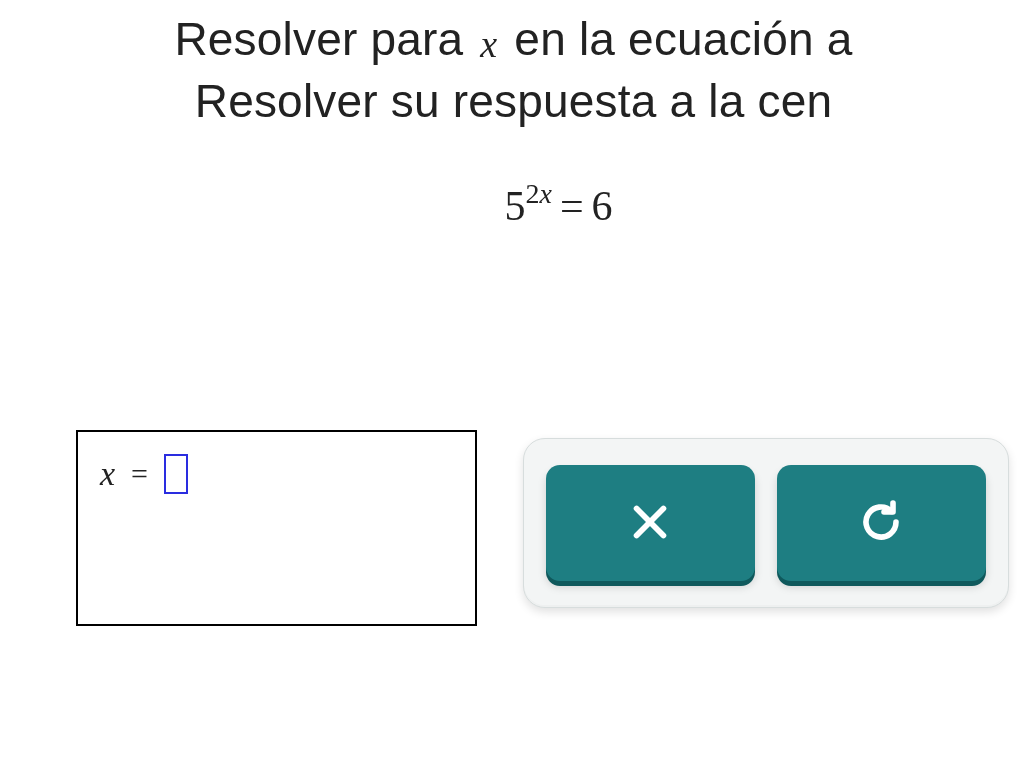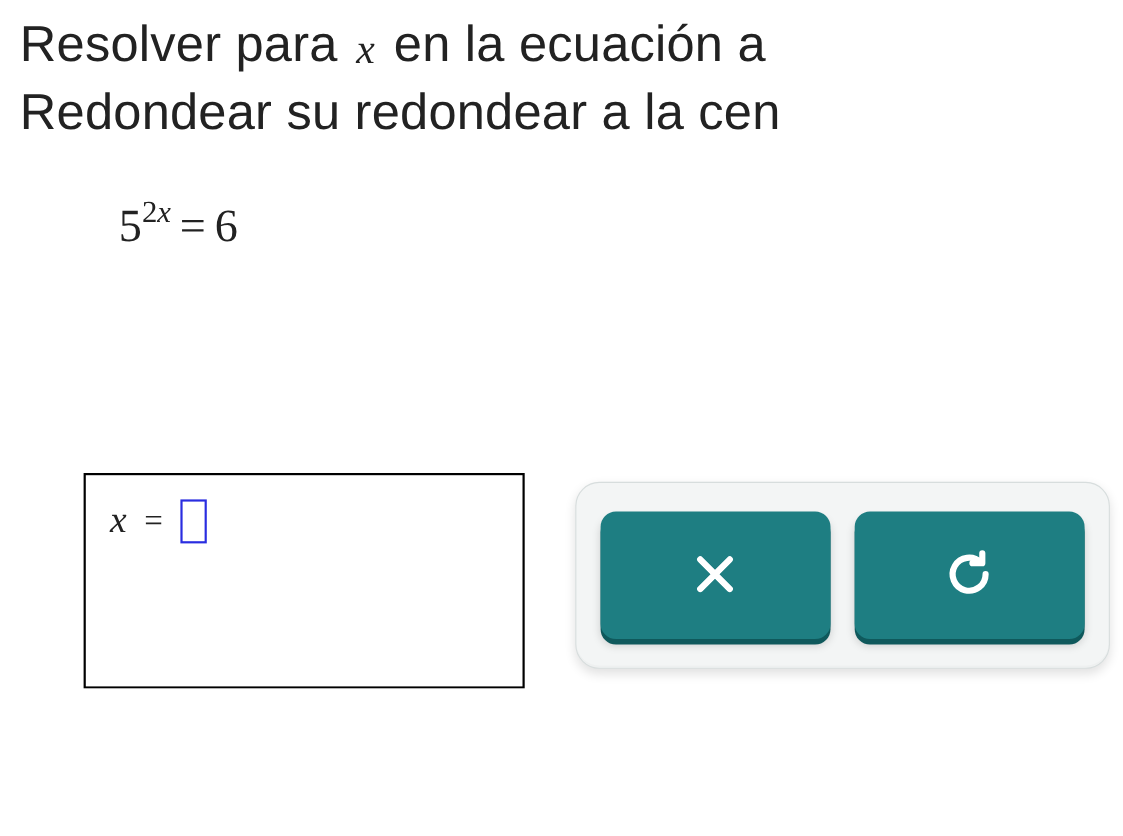--- a/index.html
+++ b/index.html
@@ -1,17 +1,17 @@
 <!DOCTYPE html>
 <html><head>
   <meta charset="utf-8">
   <style>
     * { box-sizing: border-box; margin: 0; padding: 0; }
     html, body { width: 1021px; height: 760px; overflow: hidden; background: #fff; font-family: "Times New Roman", Georgia, serif; color: #222; }
-    .page { padding: 8px 12px 0 18px; }
+    .page { padding: 8px 12px 0 18px; text-align: center; }
     .prompt { font-size: 46px; line-height: 1.35; font-family: Arial, Helvetica, sans-serif; color: #222; letter-spacing: 0.2px; }
     .prompt .line { white-space: nowrap; }
     .prompt .mathvar { font-family: "Times New Roman", Georgia, serif; font-style: italic; font-size: 38px; padding: 0 4px; display:inline-block; transform: translateY(2px);}
     .equation { margin: 48px 0 0 90px; font-size: 42px; font-family: "Times New Roman", Georgia, serif; }
     .equation .base { }
     .equation .exp { font-size: 28px; vertical-align: super; position: relative; top: -2px; font-style: italic; margin-top: 40px;}
     .equation .exp .coef { font-style: normal; }
     .equation .eq { padding: 0 8px; }
     .row2 { display: flex; align-items: flex-start; margin-top: 200px; }
     .answer-box { margin-left: 58px; width: 412px; height: 196px; border: 2.5px solid #000; background: #fff; padding: 22px 22px; }
@@ -26,21 +26,21 @@
   </style>
 </head>
 <body>
 
 <div class="page clip">
 
   <div class="prompt">
     <div class="line">
       <span>Resolver para </span><span class="mathvar">x</span><span> en la ecuación a </span>
     </div>
-    <div class="line">Redondear su redondear a la cen</div>
+    <div class="line">Resolver su respuesta a la cen</div>
   </div>
 
   <div class="equation">
     <span class="base">5</span><span class="exp"><span class="coef">2</span><span>x</span></span><span class="eq">=</span><span>6</span>
   </div>
 
   <div class="row2">
     <div class="answer-box">
       <div class="answer-line">
         <span class="xv">x</span>

